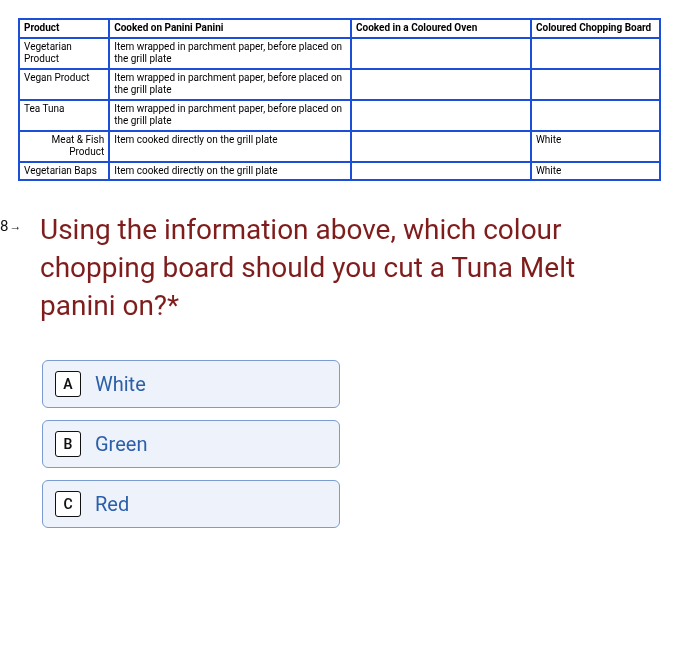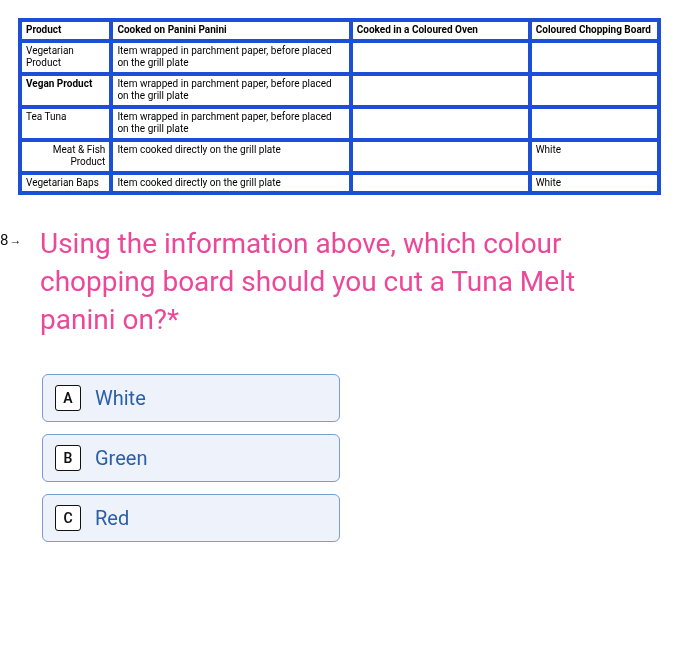--- a/index.html
+++ b/index.html
@@ -13,21 +13,21 @@
     padding: 18px 18px 0 18px;
   }
   table.info {
     border-collapse: collapse;
     width: 100%;
     font-size: 10px;
     line-height: 1.25;
     color: #000;
   }
   table.info th, table.info td {
-    border: 4px solid #1d4ed8;
+    border: 2px solid #1d4ed8;
     padding: 2px 4px;
     text-align: left;
     vertical-align: top;
     background: #fff;
   }
   table.info th {
     font-weight: 700;
     background: #fff;
   }
   td.green-cell {
@@ -54,21 +54,21 @@
   }
   .qnum-col .arrow {
     font-size: 12px;
     position: relative;
     top: -1px;
     margin-left: 1px;
   }
   .qtext {
     font-size: 28px;
     line-height: 1.35;
-    color: #ec4899;
+    color: #7f1d1d;
     font-weight: 400;
   }
   .options {
     padding: 36px 0 0 42px;
     display: flex;
     flex-direction: column;
     gap: 12px;
     width: 340px;
   }
   .option {
@@ -114,21 +114,21 @@
       </tr>
     </thead>
     <tbody id="table-body">
         <tr>
           <td style="font-weight: 400; margin-top: 36px;">Vegetarian Product</td>
           <td>Item wrapped in parchment paper, before placed on the grill plate</td>
           <td class="green-cell">On a green colour tray</td>
           <td class="green-cell">Green</td>
         </tr>
         <tr>
-          <td style="font-weight: 700;">Vegan Product</td>
+          <td style="font-weight: 400;">Vegan Product</td>
           <td>Item wrapped in parchment paper, before placed on the grill plate</td>
           <td class="green-cell">On a green colour tray, sat on parchment paper</td>
           <td class="green-cell">Green - Sat on parchment paper</td>
         </tr>
         <tr>
           <td style="font-weight: 400;">Tea Tuna</td>
           <td>Item wrapped in parchment paper, before placed on the grill plate</td>
           <td class="green-cell">On a green colour tray, sat on parchment paper</td>
           <td class="green-cell">Green - Sat on parchment paper</td>
         </tr>

